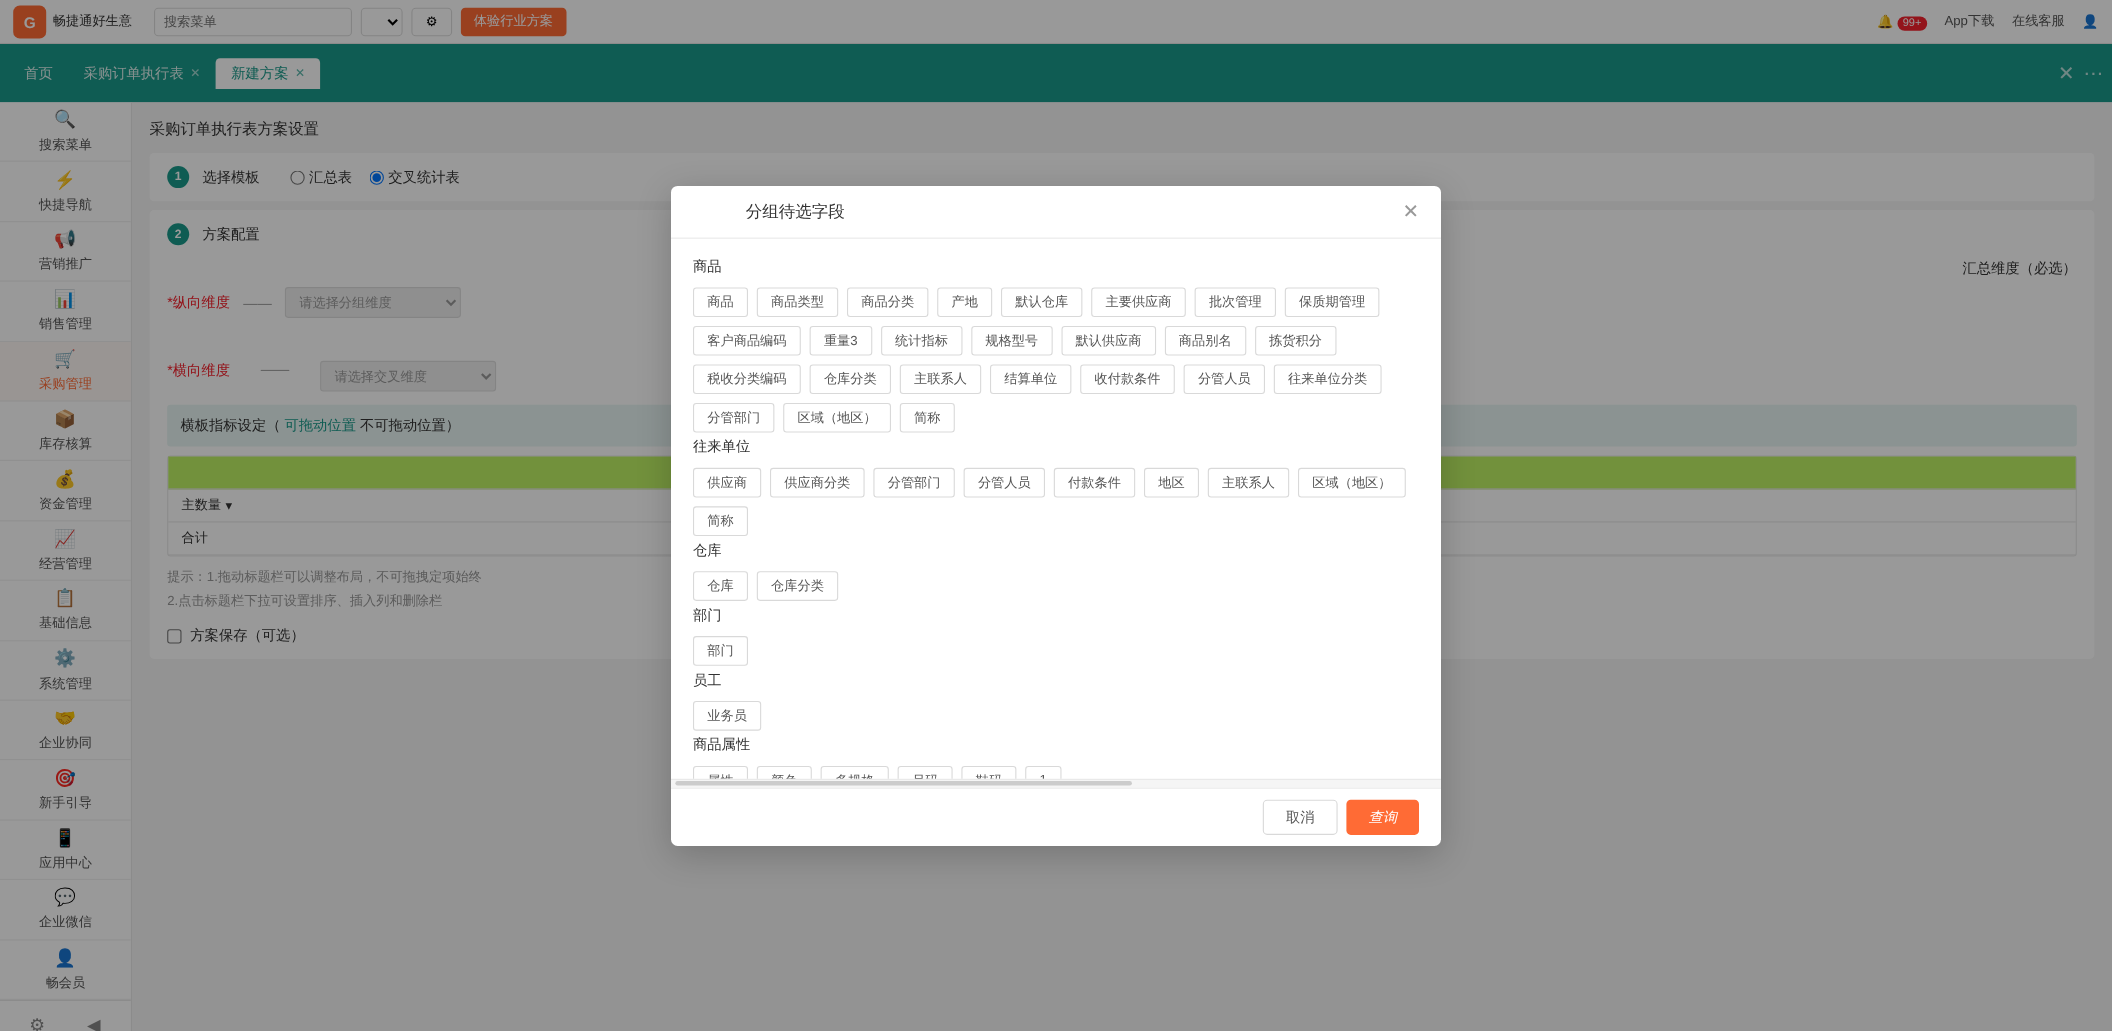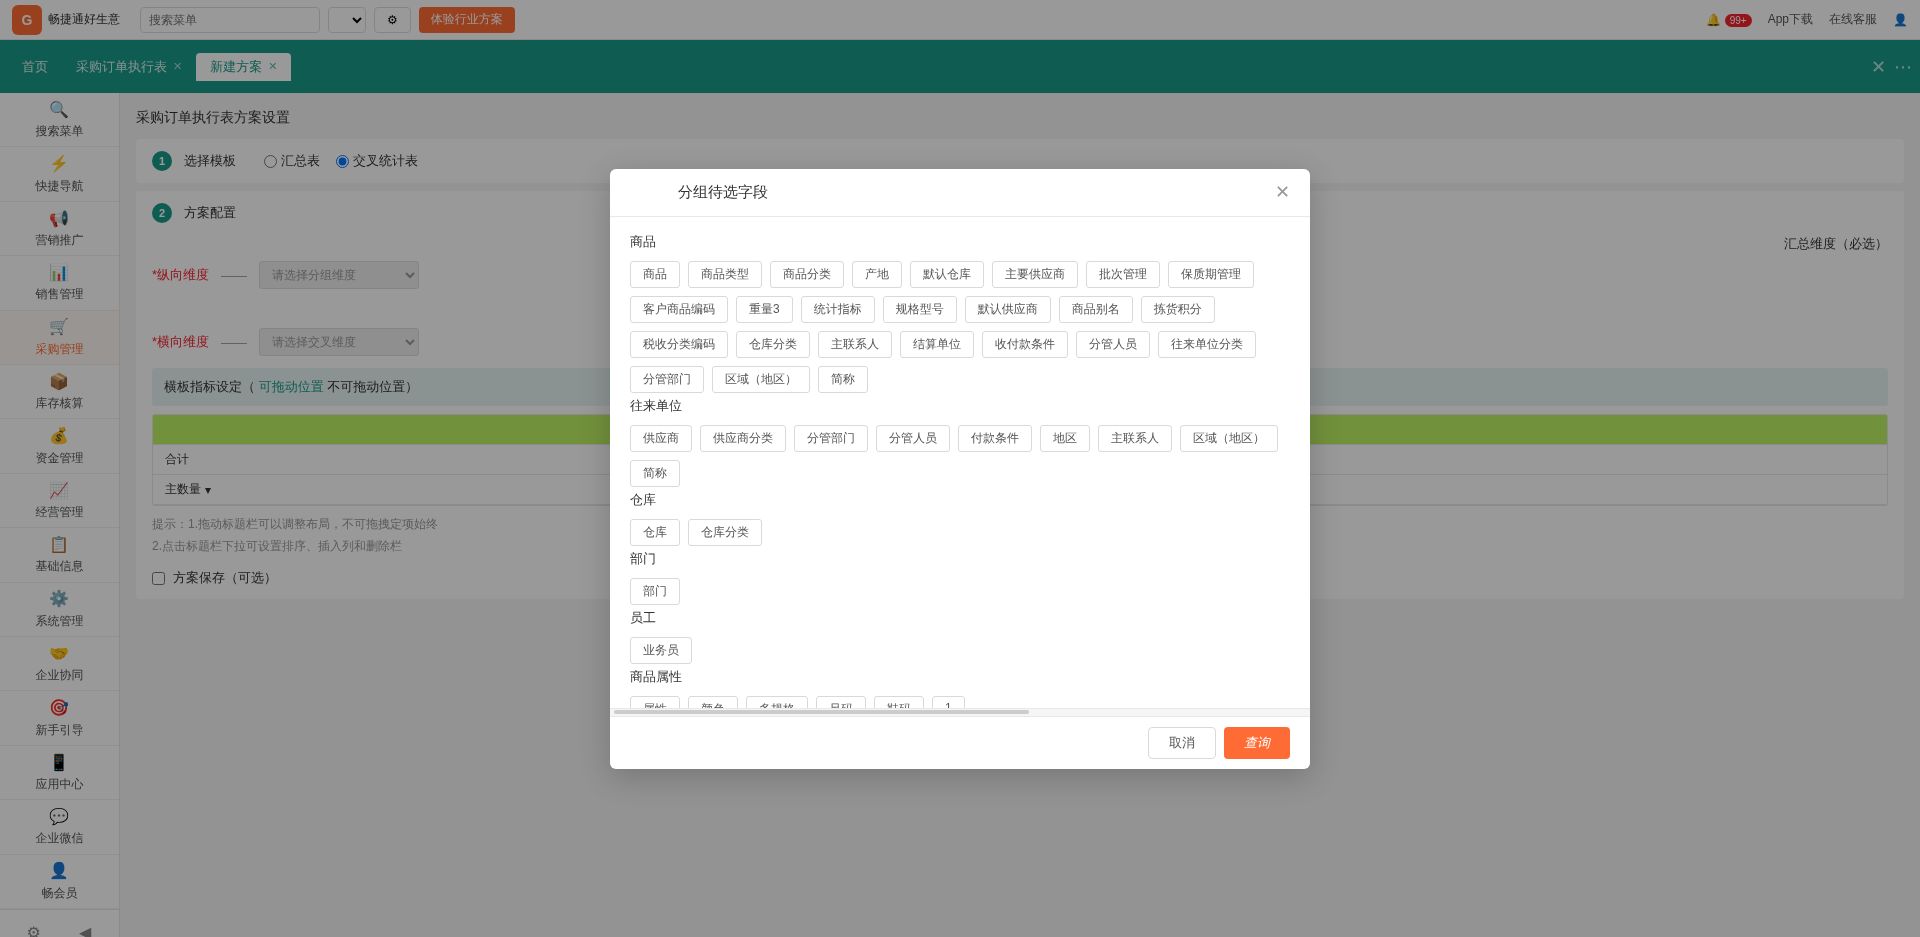--- a/index.html
+++ b/index.html
@@ -442,49 +442,49 @@
       </div>
       <div style="margin-bottom:12px;">
         <div style="font-size:13px;margin-bottom:8px;text-align:right;">汇总维度（必选）</div>
         <div style="display:flex;align-items:center;gap:12px;margin-bottom:8px;">
           <span style="color:#f5222d;font-size:13px;">*纵向维度</span>
           <span style="color:#999;">——</span>
           <select style="height:28px;border:1px solid #ddd;border-radius:3px;padding:0 8px;font-size:12px;color:#999;min-width:160px;">
             <option>请选择分组维度</option>
           </select>
         </div>
-        <div style="display:flex;align-items:center;gap:12px;margin-top:39px;">
+        <div style="display:flex;gap:28px;margin-top:39px;">
           <span style="color:#f5222d;font-size:13px;">*横向维度</span>
           <span style="color:#999;">——</span>
           <select style="height:28px;border:1px solid #ddd;border-radius:3px;padding:0 8px;font-size:12px;color:#999;min-width:160px;">
             <option>请选择交叉维度</option>
           </select>
         </div>
       </div>
 
       <div style="background:#e8f5f3;padding:10px 12px;border-radius:3px;margin-bottom:8px;">
         <span>
           <span>横板指标设定（</span>
           <span style="color:#1a9a8a;">可拖动位置</span>
           <span>不可拖动位置）</span>
         </span>
       </div>
 
       <div style="border:1px solid #e8e8e8;border-radius:3px;">
         <div style="background:#bef264;padding:6px 12px;border-bottom:1px solid #e8e8e8;font-size:12px;color:#666;text-align:center;">统计指标</div>
         <div style="display:flex;border-bottom:1px solid #e8e8e8;">
-          <div style="flex:1;padding:6px 12px;border-right:1px solid #e8e8e8;font-size:12px;">合计</div>
-          <div style="flex:1;padding:6px 12px;font-size:12px;">合计</div>
-        </div>
-        <div style="display:flex;border-bottom:1px solid #e8e8e8;">
           <div style="flex:1;padding:6px 12px;border-right:1px solid #e8e8e8;font-size:12px;display:flex;align-items:center;gap:4px;">
             <span>主数量</span>
             <span>▾</span>
           </div>
           <div style="flex:1;padding:6px 12px;font-size:12px;">金额</div>
+        </div>
+        <div style="display:flex;border-bottom:1px solid #e8e8e8;">
+          <div style="flex:1;padding:6px 12px;border-right:1px solid #e8e8e8;font-size:12px;">合计</div>
+          <div style="flex:1;padding:6px 12px;font-size:12px;">合计</div>
         </div>
       </div>
 
       <div style="font-size:12px;color:#999;margin-top:8px;line-height:1.8;">
         <div>提示：1.拖动标题栏可以调整布局，不可拖拽定项始终</div>
         <div>2.点击标题栏下拉可设置排序、插入列和删除栏</div>
       </div>
 
       <div style="display:flex;align-items:center;gap:8px;margin-top:12px;">
         <input type="checkbox" style="">

